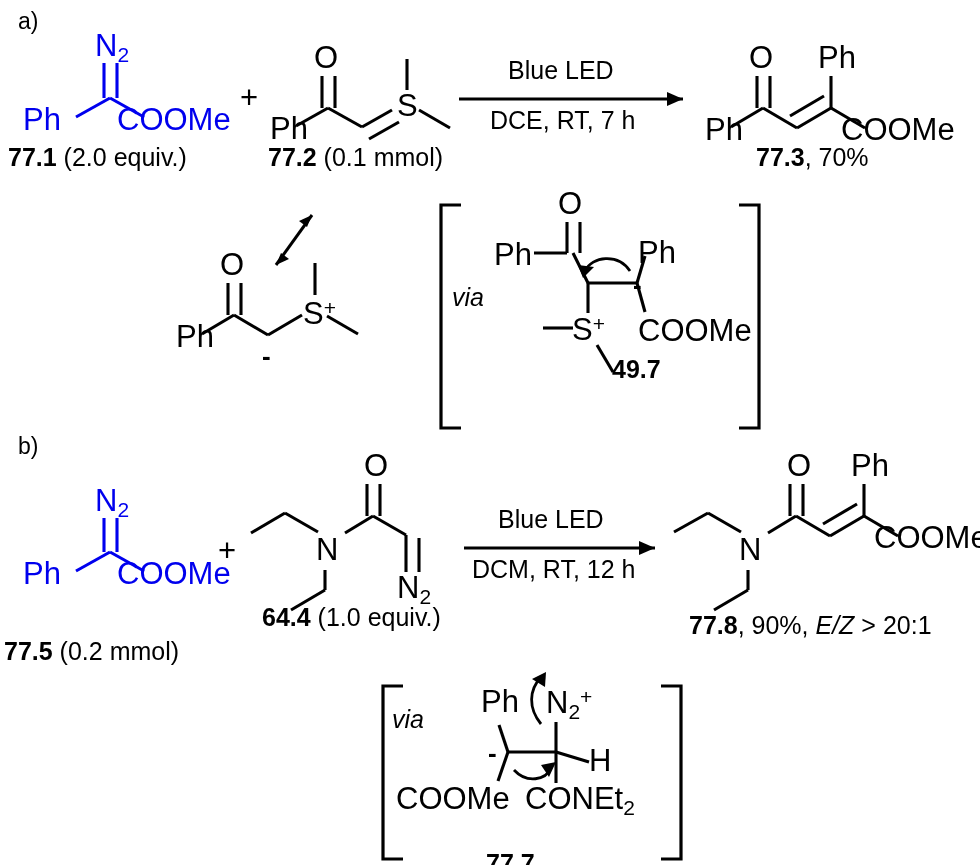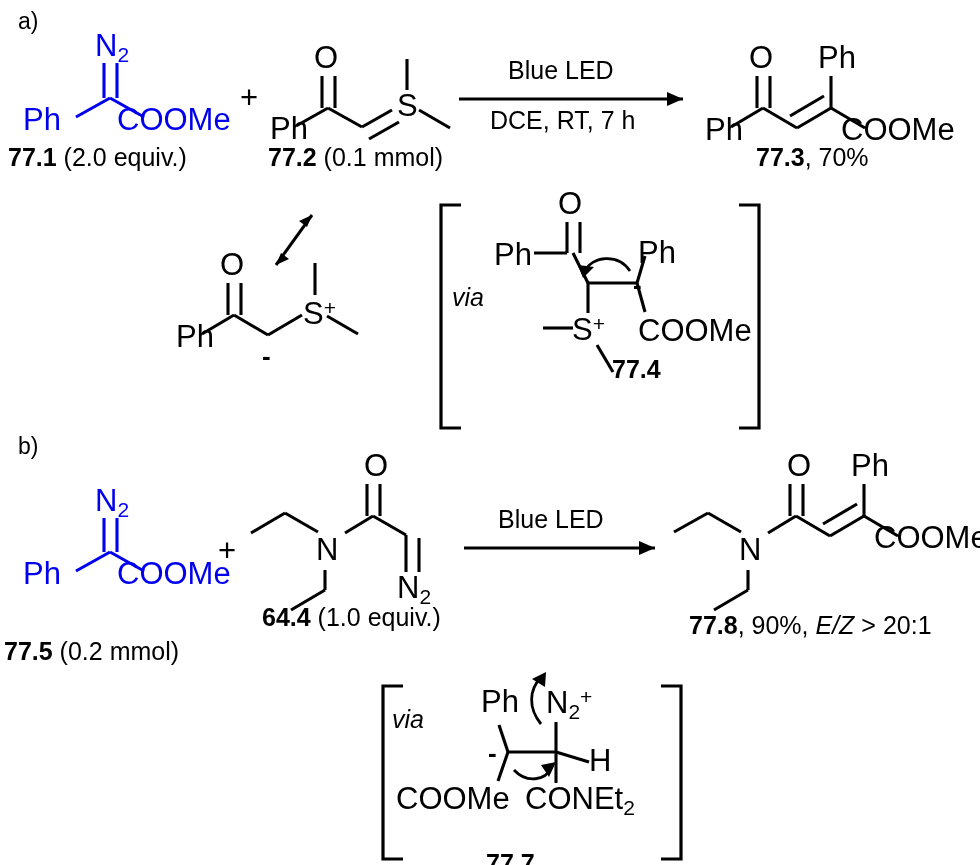--- a/index.html
+++ b/index.html
@@ -225,21 +225,21 @@
 
     <path class="curve" d="M 630,271 C 618,253 592,256 585,271"></path>
     <polygon points="583,278 594,267 578,265" fill="#000"></polygon>
   </svg>
   <div class="lbl atom" style="left:558px; top:188px;">O</div>
   <div class="lbl atom" style="left:494px; top:239px;">Ph</div>
   <div class="lbl atom" style="left:638px; top:237px;">Ph</div>
   <div class="lbl atom" style="left:572px; top:313px;"><span>S</span><span class="sup">+</span></div>
   <div class="lbl atom" style="left:638px; top:315px;">COOMe</div>
   <div class="lbl charge" style="left:633px; top:272px;">-</div>
-  <div class="lbl cmpd" style="left:612px; top:357px;">77.4</div>
+  <div class="lbl cmpd" style="left:612px; top:357px;">49.7</div>
 
   <div class="lbl panel-letter" style="left:18px; top:435px;">b)</div>
 
   <svg width="980" height="865">
     <line class="bond-blue" x1="104" y1="552" x2="104" y2="518"></line>
     <line class="bond-blue" x1="117" y1="552" x2="117" y2="518"></line>
     <line class="bond-blue" x1="110" y1="552" x2="76" y2="571"></line>
     <line class="bond-blue" x1="110" y1="552" x2="144" y2="571"></line>
   </svg>
   <div class="lbl atom-blue" style="left:95px; top:485px;"><span>N</span><span class="sub">2</span></div>
@@ -270,20 +270,21 @@
   <div class="lbl atom" style="left:316px; top:534px;">N</div>
   <div class="lbl atom" style="left:364px; top:450px;">O</div>
   <div class="lbl atom" style="left:397px; top:572px;"><span>N</span><span class="sub">2</span></div>
   <div class="lbl caption" style="left:262px; top:605px;"><b>64.4</b><span> (1.0 equiv.)</span></div>
 
   <svg width="980" height="865">
     <line class="rxn-line" x1="464" y1="548" x2="655" y2="548"></line>
     <polygon points="655,548 639,541 639,555" fill="#000"></polygon>
   </svg>
   <div class="lbl cond" style="left:498px; top:507px;">Blue LED</div>
+  <div class="lbl cond" style="left:472px; top:557px;">DCM, RT, 12 h</div>
 
   <svg width="980" height="865">
 
     <line class="bond" x1="674" y1="532" x2="708" y2="513"></line>
     <line class="bond" x1="708" y1="513" x2="741" y2="532"></line>
 
     <line class="bond" x1="748" y1="570" x2="748" y2="590"></line>
     <line class="bond" x1="748" y1="590" x2="714" y2="610"></line>
 
     <line class="bond" x1="768" y1="533" x2="796" y2="516"></line>

